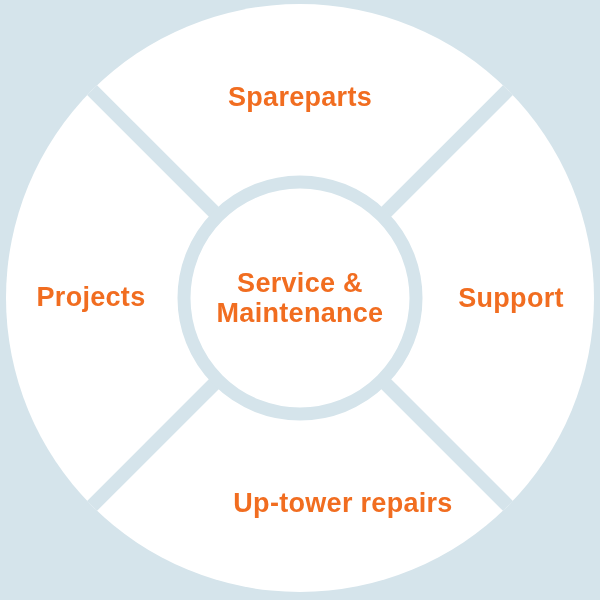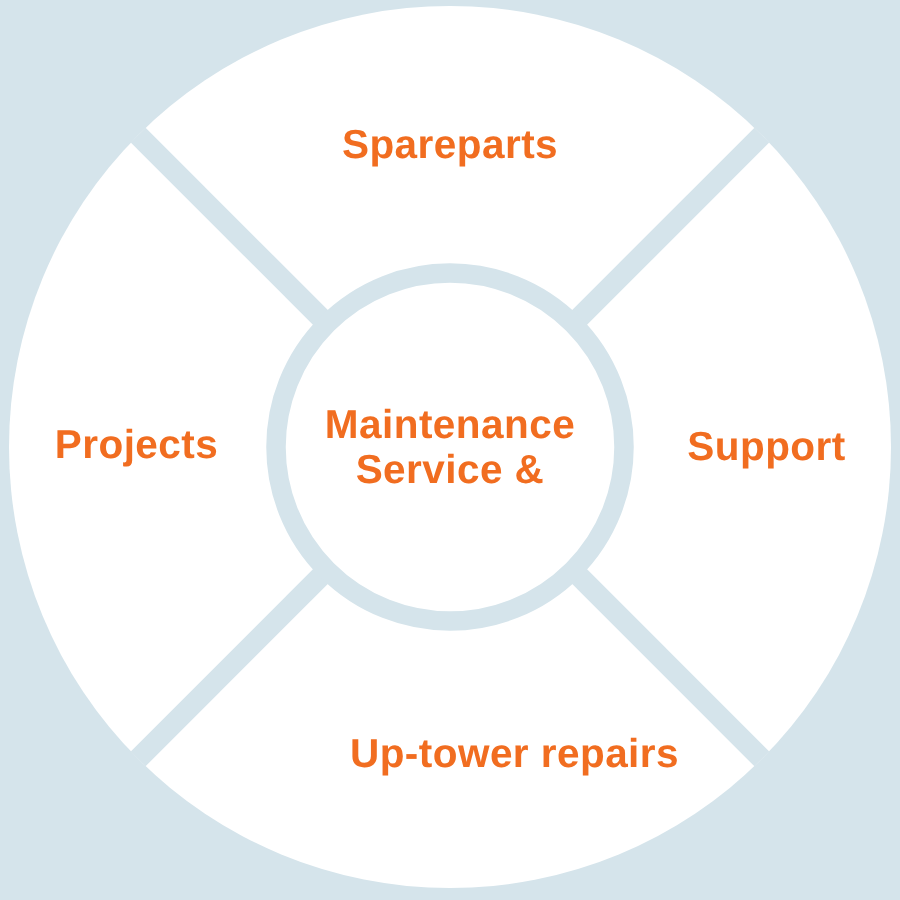--- a/index.html
+++ b/index.html
@@ -73,17 +73,17 @@
 
   <div class="label label-top">Spareparts</div>
 
   <div class="label label-right">Support</div>
 
   <div class="label label-bottom">Up-tower repairs</div>
 
   <div class="label label-left">Projects</div>
 
   <div class="center-label">
+    <span>Service &amp;</span>
     <span>Maintenance</span>
-    <span>Service &amp;</span>
   </div>
 
 </div>
 
 </body></html>

